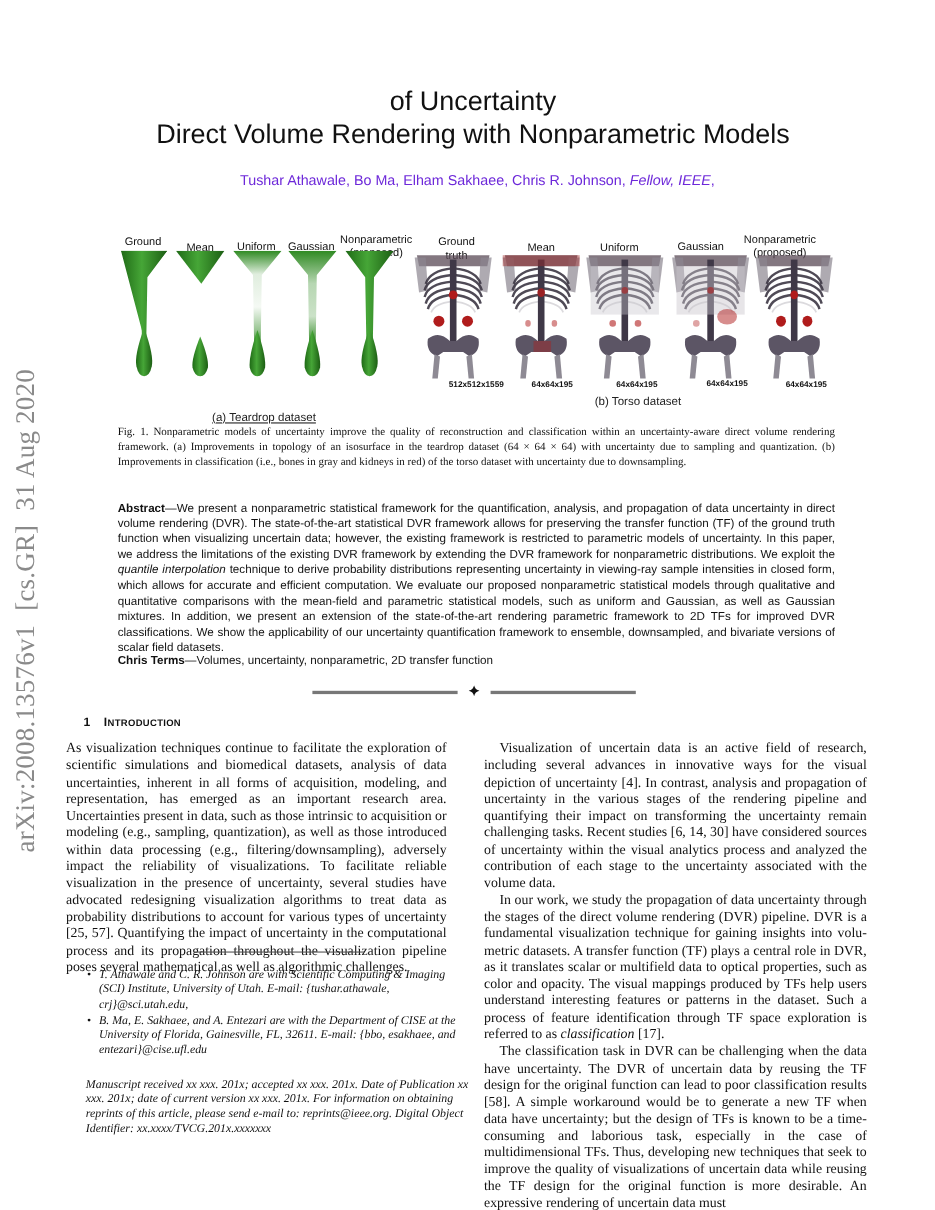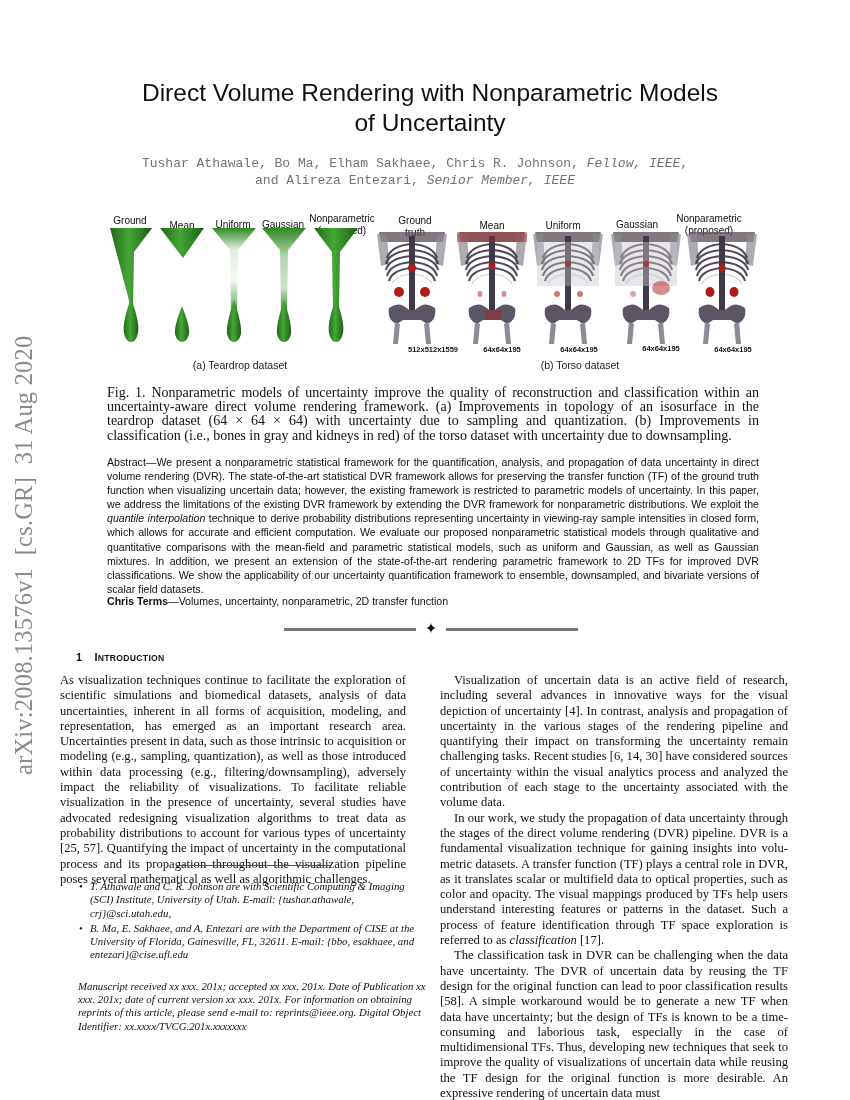--- a/index.html
+++ b/index.html
@@ -12,51 +12,51 @@
     transform-origin: 0 0; transform: rotate(-90deg);
     font-family: "Liberation Serif", serif; font-size: 24.5px; color: #8a8a8a;
     white-space: pre; letter-spacing: 0.2px;
   }
 
   .title {
     left: 100px; width: 660px; top: 78px; text-align: center;
     font-family: "Liberation Sans", sans-serif; font-size: 24.5px; line-height: 30px; color: #111;
   }
   .authors {
-    left: 85px; width: 660px; top: 155px; text-align: center;
-    font-family: Liberation Mono, monospace; font-size: 13px; line-height: 17px; color: #737373;
+    left: 104px; width: 660px; top: 155px; text-align: center;
+    font-family: Liberation Sans, sans-serif; font-size: 13px; line-height: 17px; color: #6d28d9;
   }
   .authors i { font-style: italic; }
 
   
   .fig-label {
     font-family: "Liberation Sans", sans-serif; font-size: 10px; line-height: 12px;
     text-align: center; color: #111; position: absolute; margin-top: 12px;
   }
   .res-label {
     font-family: Liberation Sans, sans-serif; font-size: 7.5px; font-weight: bold;
     color: #111; position: absolute; text-align: center;
   }
   .subcap {
     font-family: "Liberation Sans", sans-serif; font-size: 10.5px; color: #222; position: absolute;
     text-align: center;
   }
 
   .caption {
     left: 107px; width: 652px; top: 386px;
-    font-family: "Liberation Serif", serif; font-size: 14px; line-height: 14.2px; color: #111;
+    font-family: "Liberation Serif", serif; font-size: 10px; line-height: 14.2px; color: #111;
     text-align: justify;
   }
 
   .abstract {
     left: 107px; width: 652px; top: 455px;
     font-family: "Liberation Sans", sans-serif; font-size: 10.6px; line-height: 14.1px; color: #111;
     text-align: justify;
   }
-  .abstract b { font-weight: normal; margin-top: 20px; }
+  .abstract b { font-weight: bold; margin-top: 20px; }
   .index-terms {
     left: 107px; width: 652px; top: 594px;
     font-family: "Liberation Sans", sans-serif; font-size: 10.6px; line-height: 14px; color: #111;
   }
 
   .divider-line { position: absolute; height: 3px; background: #777; top: 628px; }
   .divider-diamond {
     position: absolute; left: 426px; top: 623px; width: 10px; height: 10px;
   }
 
@@ -93,27 +93,26 @@
   .manuscript { margin-top: 18px; padding-left: 2px; }
 
   svg { display: block; }
 </style>
 </head>
 <body>
 
 <div class="arxiv-stamp">arXiv:2008.13576v1  [cs.GR]  31 Aug 2020</div>
 
 <div class="abs title">
+  <div>of Uncertainty</div>
   <div>Direct Volume Rendering with Nonparametric Models</div>
-  <div>of Uncertainty</div>
 </div>
 
 <div class="abs authors">
   <div><span>Tushar Athawale, Bo Ma, Elham Sakhaee, Chris R. Johnson, </span><i>Fellow, IEEE</i><span>,</span></div>
-  <div><span>and Alireza Entezari, </span><i>Senior Member, IEEE</i></div>
 </div>
 
 <div>
   <div class="fig-label" style="left:105px;top:203px;width:50px;">
       <div>Ground</div>
       <div>truth</div>
     </div>
   <div class="fig-label" style="left:158px;top:208px;width:48px;">
       <div>Mean</div>
     </div>
@@ -169,21 +168,21 @@
     <g>
       <path d="M162 0 L206 0 L188 22 L187 85 L181 85 L180 22 Z" fill="url(#fadeG)"></path>
       <path d="M184 72 Q176 96 177 106 Q179 114 184 114 Q189 114 191 106 Q192 96 184 72 Z" fill="url(#gr)"></path>
     </g>
 
     <g>
       <path d="M214 0 L258 0 L240 24 L239 80 L233 80 L232 24 Z" fill="url(#gr)"></path>
       <path d="M236 70 Q227 95 229 105 Q231 114 236 114 Q241 114 243 105 Q245 95 236 70 Z" fill="url(#gr)"></path>
     </g>
   </svg>
-  <div class="subcap" style="left:170px;top:359px;width:140px;">(a) Teardrop dataset</div>
+  <div class="subcap" style="left:170px;top:374px;width:140px;text-decoration:underline;">(a) Teardrop dataset</div>
 
   <div class="fig-label" style="left:390px;top:203px;width:50px;">
       <div>Ground</div>
       <div>truth</div>
     </div>
   <div class="fig-label" style="left:468px;top:208px;width:48px;">
       <div>Mean</div>
     </div>
   <div class="fig-label" style="left:538px;top:208px;width:50px;">
       <div>Uniform</div>

